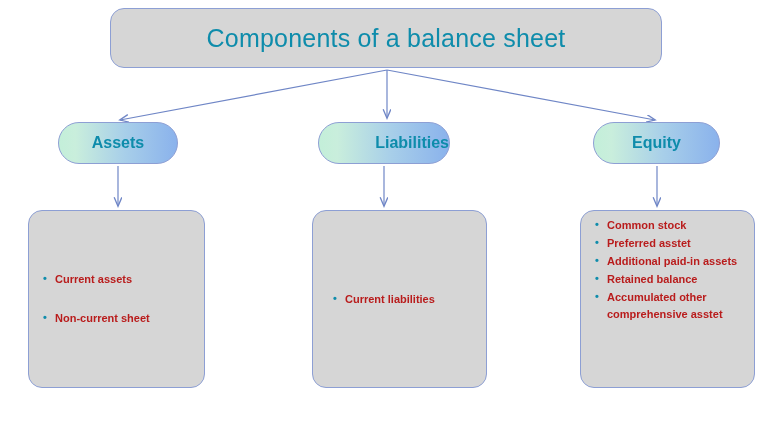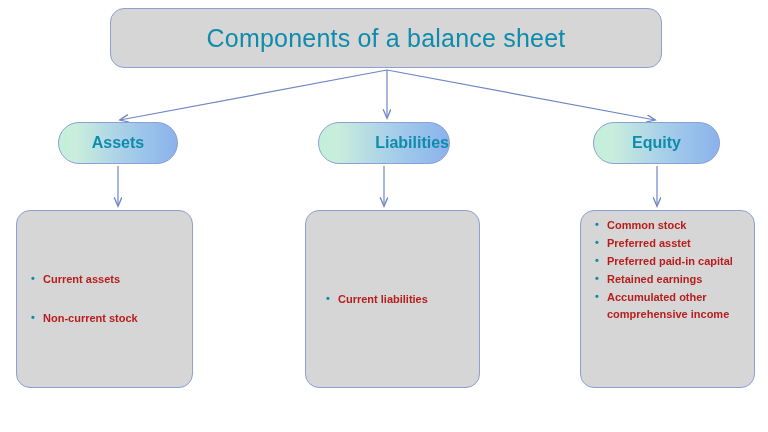--- a/index.html
+++ b/index.html
@@ -86,22 +86,22 @@
     top: 210px;
     height: 178px;
     background: #d6d6d6;
     border: 1.5px solid #8d9fd4;
     border-radius: 14px;
     padding: 8px 10px 8px 14px;
     display: flex;
     flex-direction: column;
     justify-content: center;
   }
-  .box-assets      { left: 16px;  width: 177px; }
-  .box-liabilities { left: 305px; width: 175px; padding-left: 20px; }
+  .box-assets      { left: 28px;  width: 177px; }
+  .box-liabilities { left: 312px; width: 175px; padding-left: 20px; }
   .box-equity      { left: 580px; width: 175px; justify-content: flex-start; padding-top: 6px; }
 
   .bullet-list {
     list-style: none;
     margin: 0;
     padding: 0;
   }
   .bullet-item {
     position: relative;
     color: #b91c1c;
@@ -162,33 +162,33 @@
     <span class="pill-label">Liabilities</span>
   </div>
 
   <div class="node pill pill-equity">
     <span class="pill-label">Equity</span>
   </div>
 
   <div class="node content-box box-assets">
     <ul class="bullet-list spaced">
       <li class="bullet-item">Current assets</li>
-      <li class="bullet-item">Non-current stock</li>
+      <li class="bullet-item">Non-current sheet</li>
     </ul>
   </div>
 
   <div class="node content-box box-liabilities">
     <ul class="bullet-list spaced">
       <li class="bullet-item">Current liabilities</li>
     </ul>
   </div>
 
   <div class="node content-box box-equity">
     <ul class="bullet-list tight">
       <li class="bullet-item">Common stock</li>
       <li class="bullet-item">Preferred asstet</li>
-      <li class="bullet-item">Preferred paid-in capital</li>
-      <li class="bullet-item">Retained earnings</li>
-      <li class="bullet-item">Accumulated other comprehensive income</li>
+      <li class="bullet-item">Additional paid-in assets</li>
+      <li class="bullet-item">Retained balance</li>
+      <li class="bullet-item">Accumulated other comprehensive asstet</li>
     </ul>
   </div>
 
 </div>
 
 </body></html>

